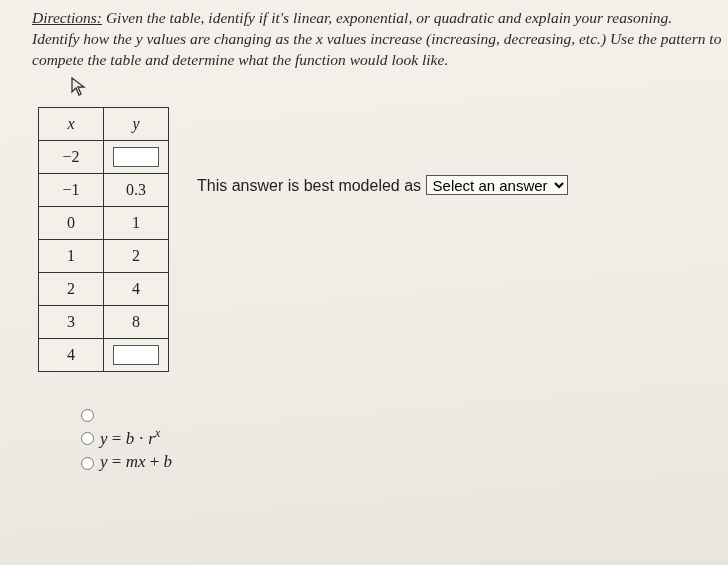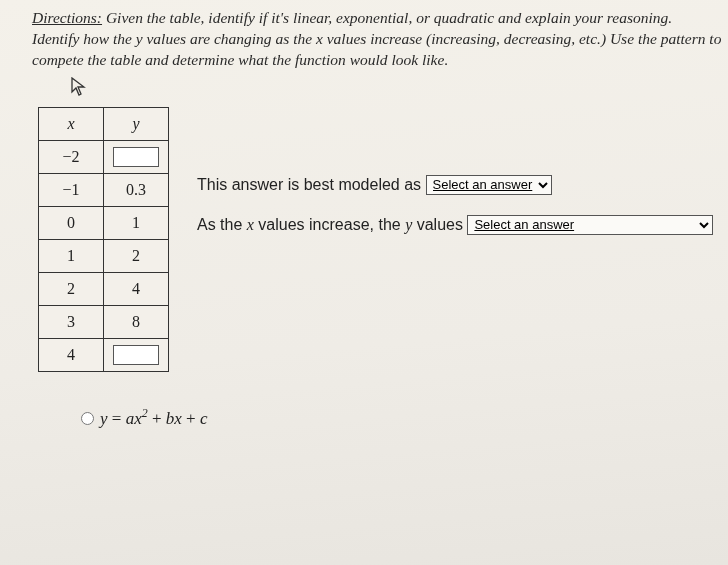--- a/index.html
+++ b/index.html
@@ -75,27 +75,26 @@
   }
   .right-col {
     padding-top: 68px;
     font-family: Arial, Helvetica, sans-serif;
     font-size: 16px;
     color: #222;
   }
   .right-col .line1 { margin-bottom: 20px; }
   .right-col .mathvar { font-style: italic; font-family: 'Times New Roman', serif; }
   select.answer {
-    font-size: 13px;
+    font-size: 15px;
     background: #fbfaf7;
     border: 1px solid #555;
     padding: 0 2px;
     height: 20px;
     vertical-align: baseline;
-    text-decoration: underline;
   }
   select.answer.wide { width: 246px; }
   .bottom {
     margin-top: 34px;
     margin-left: 6px;
     font-family: Arial, Helvetica, sans-serif;
     font-size: 16.5px;
     color: #222;
   }
   .opts {
@@ -170,29 +169,33 @@
             <td>4</td>
             <td><input class="blank-input" style=""></td>
           </tr>
         </tbody>
     </table>
 
     <div class="right-col">
       <div class="line1">
         <span>This answer is best modeled as </span><select class="answer"><option>Select an answer</option></select>
       </div>
-      <div class="line2">
-        <span>As the </span><span class="mathvar">x</span><span> values increase, the </span><span class="mathvar">y</span><span> values </span><select class="answer wide"><option>Select an answer</option></select>
-      </div>
     </div>
 
   </div>
 
   <div class="bottom">
     <div class="opts" id="opts">
         <div class="opt">
           <input type="radio" name="func" style="">
-          <span class="eq">y <span class="rm"> = </span> ax<sup>2</sup> <span class="rm"> + </span> bx <span class="rm"> + </span> c</span>
+        </div>
+        <div class="opt">
+          <input type="radio" name="func" style="">
+          <span class="eq">y <span class="rm"> = </span> b <span class="rm"> · </span> r<sup>x</sup></span>
+        </div>
+        <div class="opt">
+          <input type="radio" name="func" style="">
+          <span class="eq">y <span class="rm"> = </span> mx <span class="rm"> + </span> b</span>
         </div>
       </div>
   </div>
 
 </div>
 
 </body></html>

